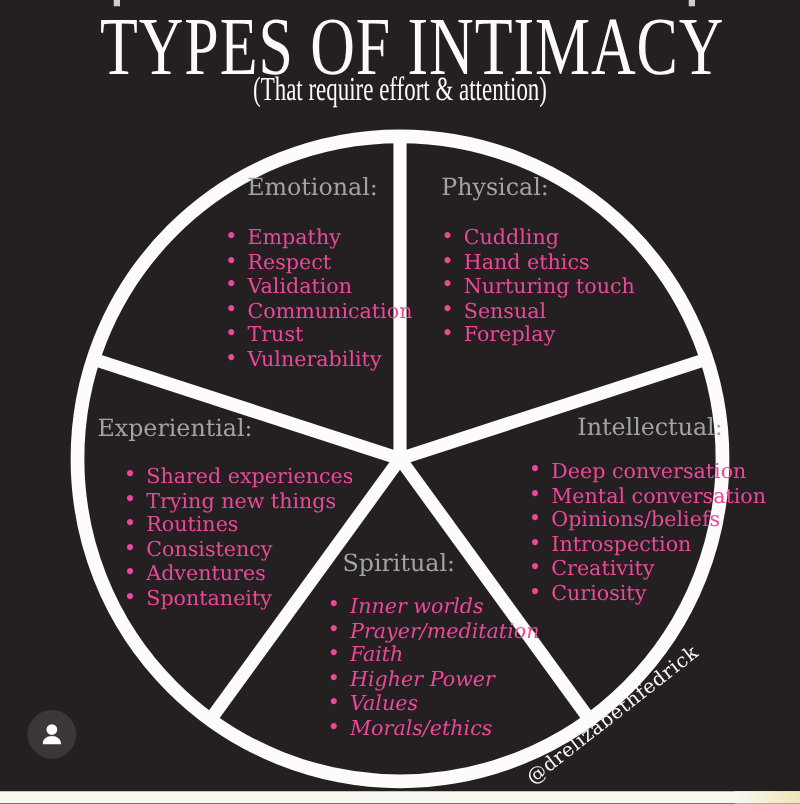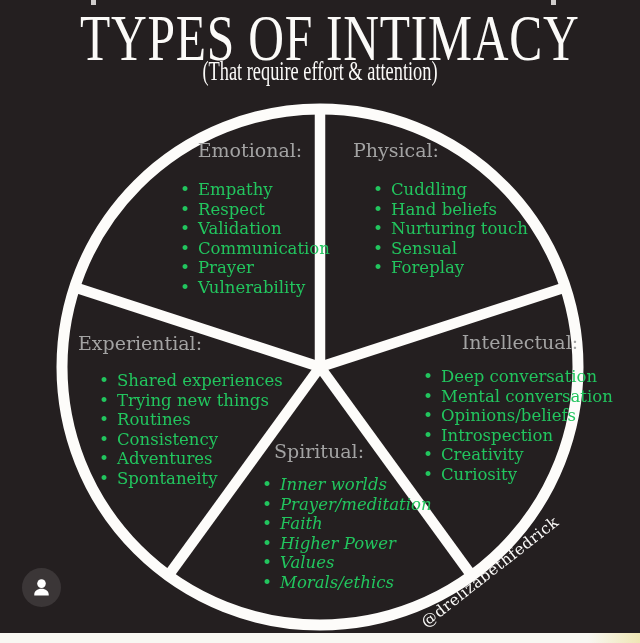--- a/index.html
+++ b/index.html
@@ -36,21 +36,21 @@
   .wedge-label {
     position: absolute;
     transform: translateX(-50%);
     font-size: 19px; line-height: 22px;
     white-space: nowrap;
     color: #a3a3a3;
   }
   ul.wedge-list {
     position: absolute; margin: 0; padding: 0; list-style: none;
     font-size: 16.5px; line-height: 19.5px;
-    white-space: nowrap; color: #22c55e;
+    white-space: nowrap; color: #ec4899;
   }
   ul.wedge-list li { position: relative; padding-left: 19px; }
   ul.wedge-list li::before {
     content: "\2022";
     position: absolute; left: 1px; top: 0;
     font-size: 17px;
   }
   .watermark {
     position: absolute; left: 490px; top: 572px;
     transform: translate(-50%, -50%) rotate(-38deg);
@@ -101,30 +101,30 @@
     </g>
   </svg>
 
   <section class="wedge">
     <div class="wedge-label" style="left:250px; top:139px;">Emotional:</div>
     <ul class="wedge-list" style="left:179px; top:180px;">
       <li>Empathy</li>
       <li>Respect</li>
       <li>Validation</li>
       <li>Communication</li>
-      <li>Prayer</li>
+      <li>Trust</li>
       <li>Vulnerability</li>
     </ul>
   </section>
 
   <section class="wedge">
     <div class="wedge-label" style="left:396px; top:139px;">Physical:</div>
-    <ul class="wedge-list" style="left:372px; top:180px;">
+    <ul class="wedge-list" style="left:352px; top:180px;">
       <li>Cuddling</li>
-      <li>Hand beliefs</li>
+      <li>Hand ethics</li>
       <li>Nurturing touch</li>
       <li>Sensual</li>
       <li>Foreplay</li>
     </ul>
   </section>
 
   <section class="wedge">
     <div class="wedge-label" style="left:140px; top:332px;">Experiential:</div>
     <ul class="wedge-list" style="left:98px; top:371px;">
       <li>Shared experiences</li>

